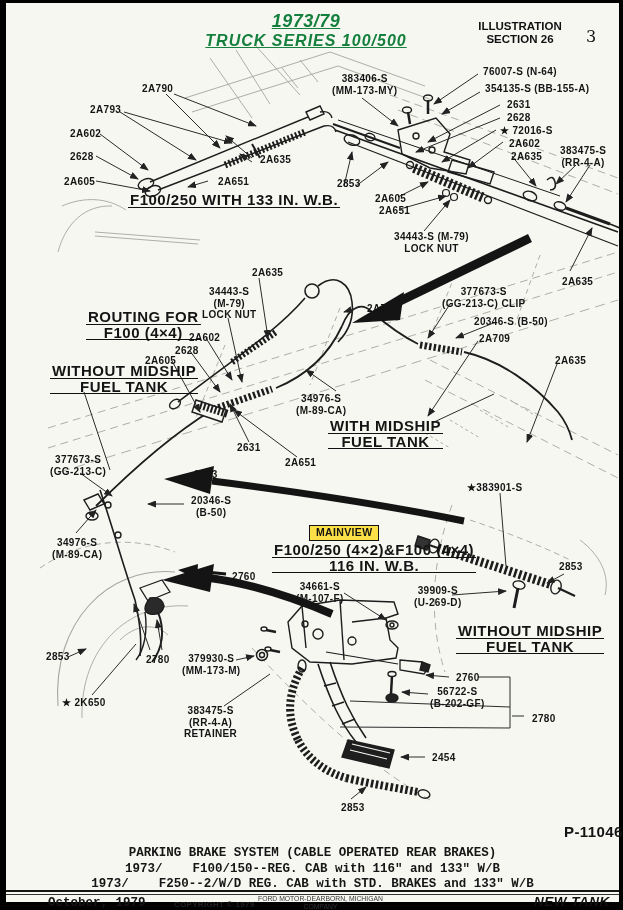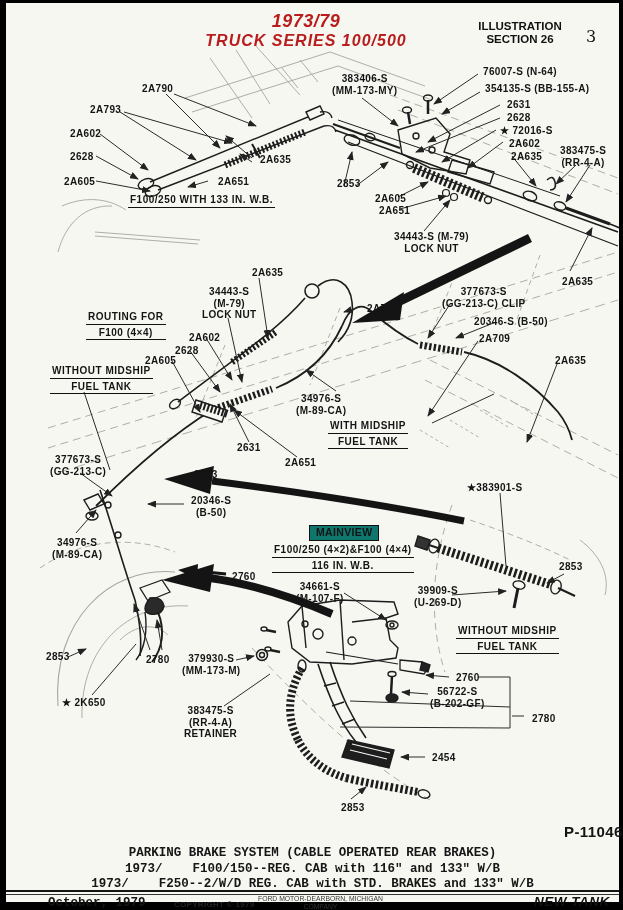--- a/index.html
+++ b/index.html
@@ -2,34 +2,34 @@
 <html><head>
 <meta charset="utf-8">
 <style>
   html,body{margin:0;padding:0;background:#000;}
   .sheet{position:relative;width:623px;height:910px;background:#000;overflow:hidden;
          font-family:"Liberation Sans",sans-serif;}
   .page{position:absolute;left:6px;top:3px;width:613px;height:899px;background:#f7f7f2;}
   svg{position:absolute;left:0;top:0;}
   
   .series{position:absolute;left:150px;top:8px;width:300px;text-align:center;
-          font-style:italic;font-weight:900;color:#b91c1c;letter-spacing:.5px;}
+          font-style:italic;font-weight:900;color:#15803d;letter-spacing:.5px;text-decoration:underline;}
   .series .l1{font-size:18px;line-height:20px;display:block;}
   .series .l2{font-size:16px;line-height:20px;display:block;letter-spacing:1px;}
   .illus{position:absolute;left:462px;top:17px;width:104px;text-align:center;
          font-weight:bold;font-size:11.5px;line-height:13px;color:#111;}
   .pageno{position:absolute;left:580px;top:24px;font-family:"DejaVu Serif",serif;
           font-size:16px;color:#111;}
   
   .lbl{position:absolute;font-weight:bold;font-size:10px;line-height:11.5px;
        letter-spacing:.35px;color:#141414;text-align:center;white-space:nowrap;}
   .lbl span{display:block;}
   .lbl.cap span{border-bottom:1.6px solid #111;padding:0 2px 1px 2px;margin-bottom:2px;
-       font-size:10px;letter-spacing:.5px;}
-  .lbl.box{border:1.6px solid #111;padding:1px 6px;background:#0f766e;font-size:10.5px;}
+       font-size:15px;letter-spacing:.5px;}
+  .lbl.box{border:1.6px solid #111;padding:1px 6px;background:#fde047;font-size:10.5px;}
   .lbl.fig{font-size:15px;letter-spacing:.4px;}
   
   .footer{position:absolute;left:0;top:843px;width:613px;text-align:center;color:#161616;
           font-family:"Liberation Mono",monospace;font-weight:bold;font-size:12.5px;
           line-height:15.5px;white-space:pre;}
   .rule1{position:absolute;left:0;top:887px;width:613px;height:2px;background:#151515;}
   .rule2{position:absolute;left:0;top:891px;width:613px;height:1px;background:#333;}
   .date{position:absolute;left:42px;top:893px;font-family:"Liberation Mono",monospace;
         font-weight:bold;font-size:12.5px;color:#161616;}
   .copyr{position:absolute;left:168px;top:897px;font-weight:bold;font-size:8px;

